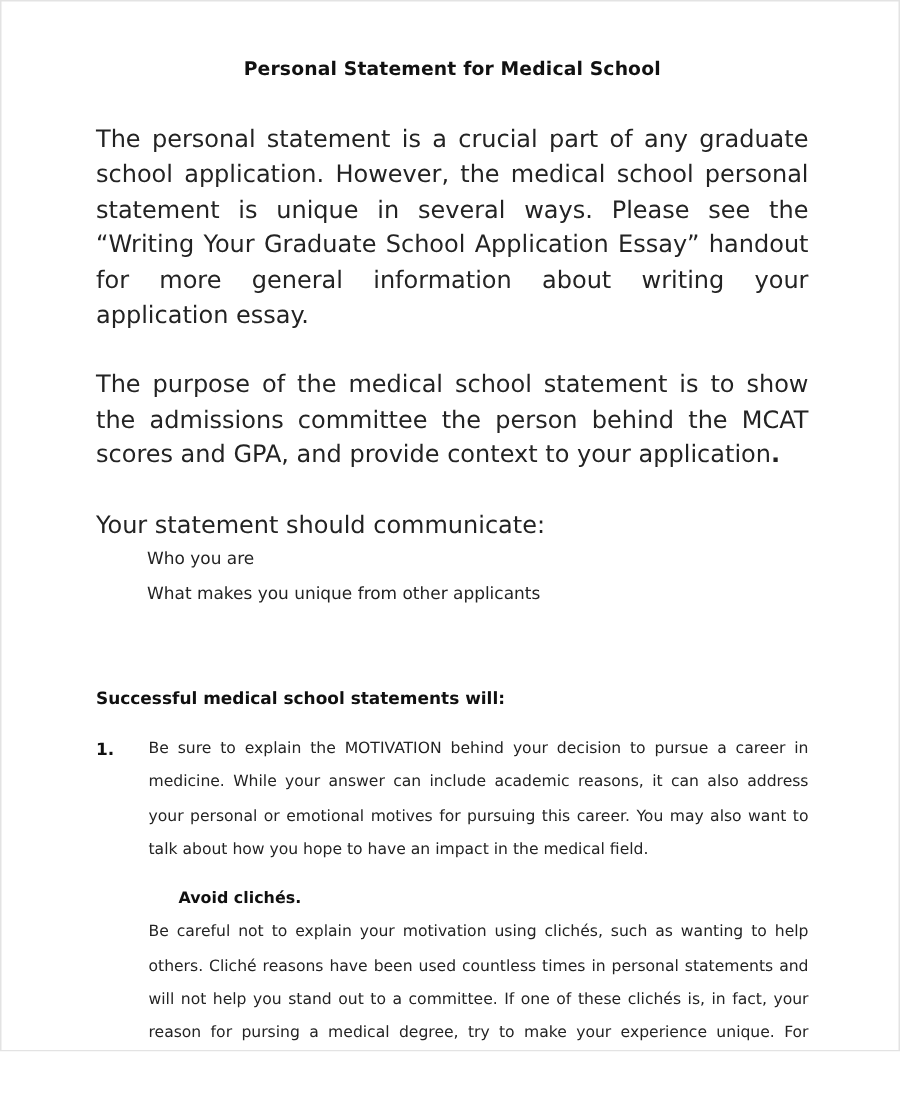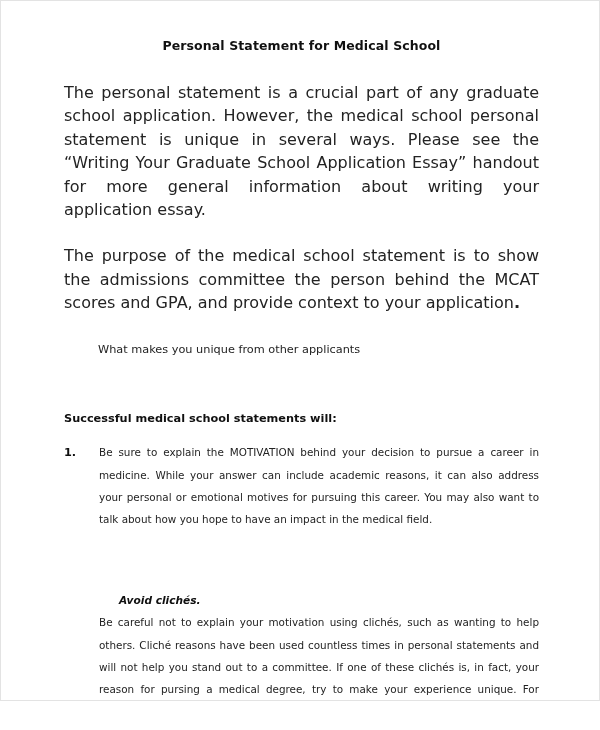--- a/index.html
+++ b/index.html
@@ -89,25 +89,23 @@
     font-size: 10.4px;
     line-height: 22.2px;
     text-align: justify;
     text-justify: inter-word;
     color: #232323;
     padding-left: 10px;
   }
   .sub-heading-italic {
     font-size: 10.6px;
     font-weight: bold;
-    font-style: italic;
     line-height: 22.2px;
     color: #101010;
     padding-left: 30px;
-    margin-top: 48px;
   }
   .bold-inline { font-weight: bold; }
 </style>
 </head>
 <body>
 
 <div class="page">
   <div class="sheet">
 
     <h1 class="doc-title">Personal Statement for Medical School</h1>
@@ -116,22 +114,24 @@
 
     <p class="body-text">The personal statement is a crucial part of any graduate school application. However, the medical school personal statement is unique in several ways. Please see the “Writing Your Graduate School Application Essay” handout for more general information about writing your application essay.</p>
 
     <div class="block-gap-md"></div>
 
 
     <p class="body-text"><span>The purpose of the medical school statement is to show the admissions committee the person behind the MCAT scores and GPA, and provide context to your application</span><span class="bold-inline">.</span></p>
 
     <div class="block-gap-md"></div>
 
+    <p class="body-text">Your statement should communicate:</p>
 
     <ul class="indent-list">
+      <li>Who you are</li>
       <li>What makes you unique from other applicants</li>
     </ul>
 
     <div class="block-gap-md"></div>
 
 
     <div class="block-gap-md"></div>
 
     <p class="sec-heading">Successful medical school statements will:</p>
 

